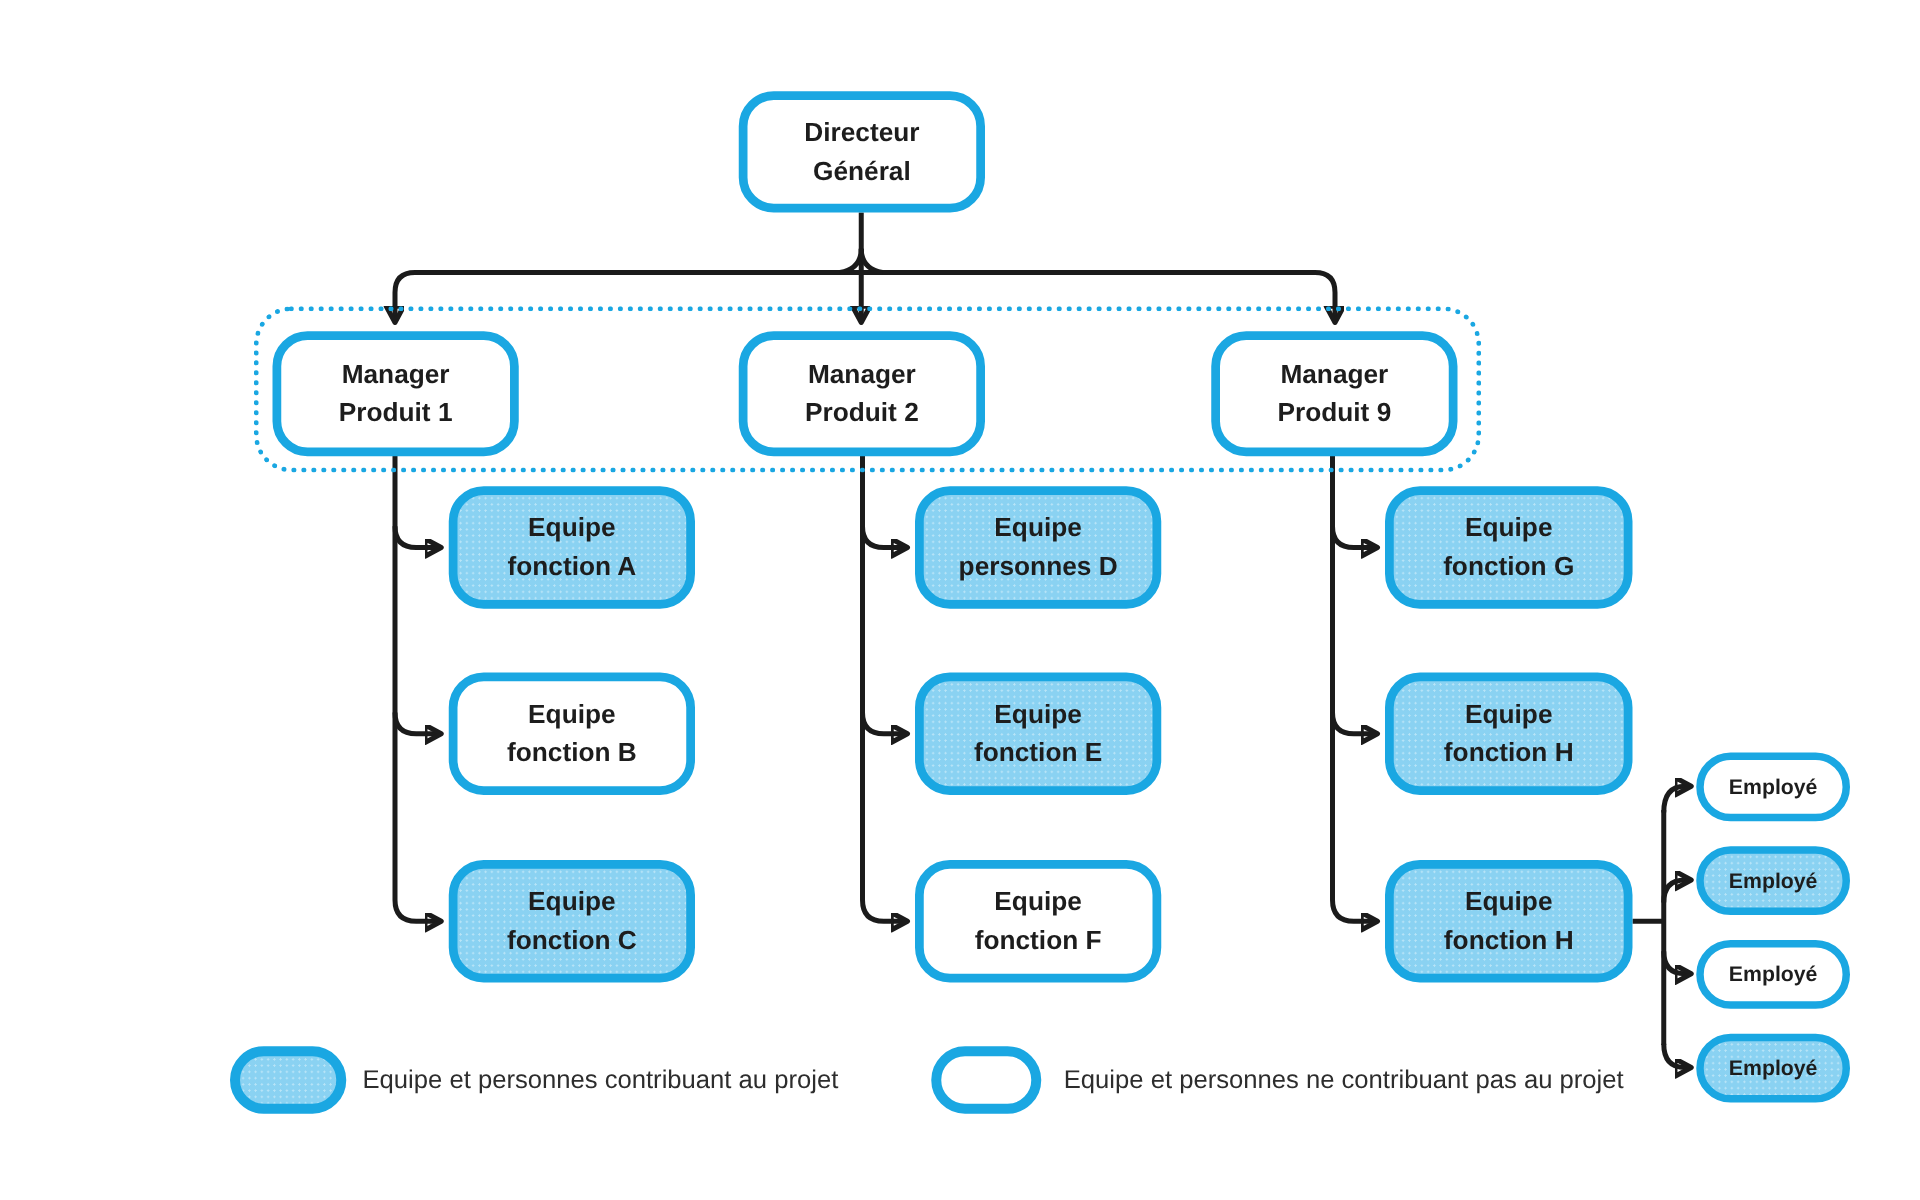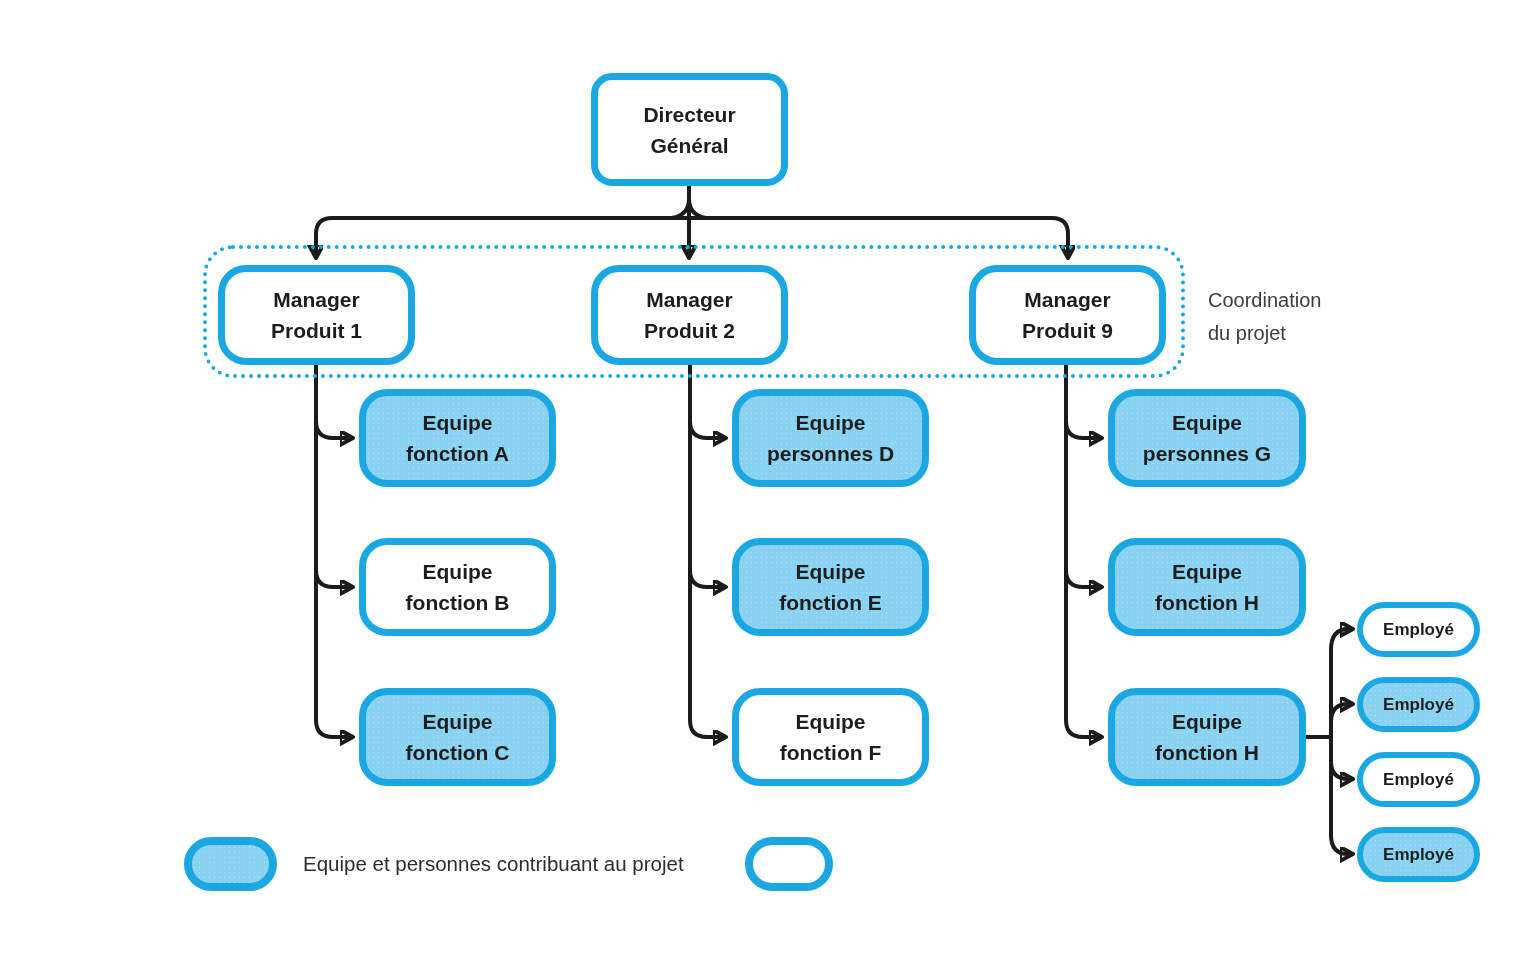--- a/index.html
+++ b/index.html
@@ -91,26 +91,22 @@
       <path d="M1331 648 V836"></path>
       <path d="M1331 650 Q1331 629 1348 629 H1351" marker-end="url(#arw)"></path>
       <path d="M1331 722 Q1331 704 1348 704 H1351" marker-end="url(#arw)"></path>
       <path d="M1331 761 Q1331 779 1348 779 H1351" marker-end="url(#arw)"></path>
       <path d="M1331 835 Q1331 854 1348 854 H1351" marker-end="url(#arw)"></path>
     </g>
   </svg>
 
   <div class="dotted-frame"></div>
 
-  <div class="side-label">
-    <div>Coordination</div>
-    <div>du projet</div>
-  </div>
 
-  <div class="node" style="left:591px;top:73px;width:197px;height:113px;border-radius:21px;">
+  <div class="node" style="left:591px;top:73px;width:197px;height:97px;">
     <span>Directeur</span>
     <span>Général</span>
   </div>
 
   <div class="node" style="left:218px;top:265px;width:197px;height:100px;">
     <span>Manager</span>
     <span>Produit 1</span>
   </div>
   <div class="node" style="left:591px;top:265px;width:197px;height:100px;">
     <span>Manager</span>
@@ -142,21 +138,21 @@
     <span>Equipe</span>
     <span>fonction E</span>
   </div>
   <div class="node" style="left:732px;top:688px;width:197px;height:98px;">
     <span>Equipe</span>
     <span>fonction F</span>
   </div>
 
   <div class="node filled" style="left:1108px;top:389px;width:198px;height:98px;">
     <span>Equipe</span>
-    <span>personnes G</span>
+    <span>fonction G</span>
   </div>
   <div class="node filled" style="left:1108px;top:538px;width:198px;height:98px;">
     <span>Equipe</span>
     <span>fonction H</span>
   </div>
   <div class="node filled" style="left:1108px;top:688px;width:198px;height:98px;">
     <span>Equipe</span>
     <span>fonction H</span>
   </div>
 
@@ -167,17 +163,18 @@
     <span>Employé</span>
   </div>
   <div class="node pill" style="left:1357px;top:752px;width:123px;height:55px;">
     <span>Employé</span>
   </div>
   <div class="node pill filled" style="left:1357px;top:827px;width:123px;height:55px;">
     <span>Employé</span>
   </div>
 
   <div class="legend-swatch filled" style="left:184px;top:837px;width:93px;"></div>
-  <div class="legend-label" style="left:303px;top:837px;">Equipe et personnes contribuant au projet</div>
+  <div class="legend-label" style="left:290px;top:837px;">Equipe et personnes contribuant au projet</div>
 
   <div class="legend-swatch" style="left:745px;top:837px;width:88px;"></div>
+  <div class="legend-label" style="left:851px;top:837px;">Equipe et personnes ne contribuant pas au projet</div>
 
 </div>
 
 </body></html>

